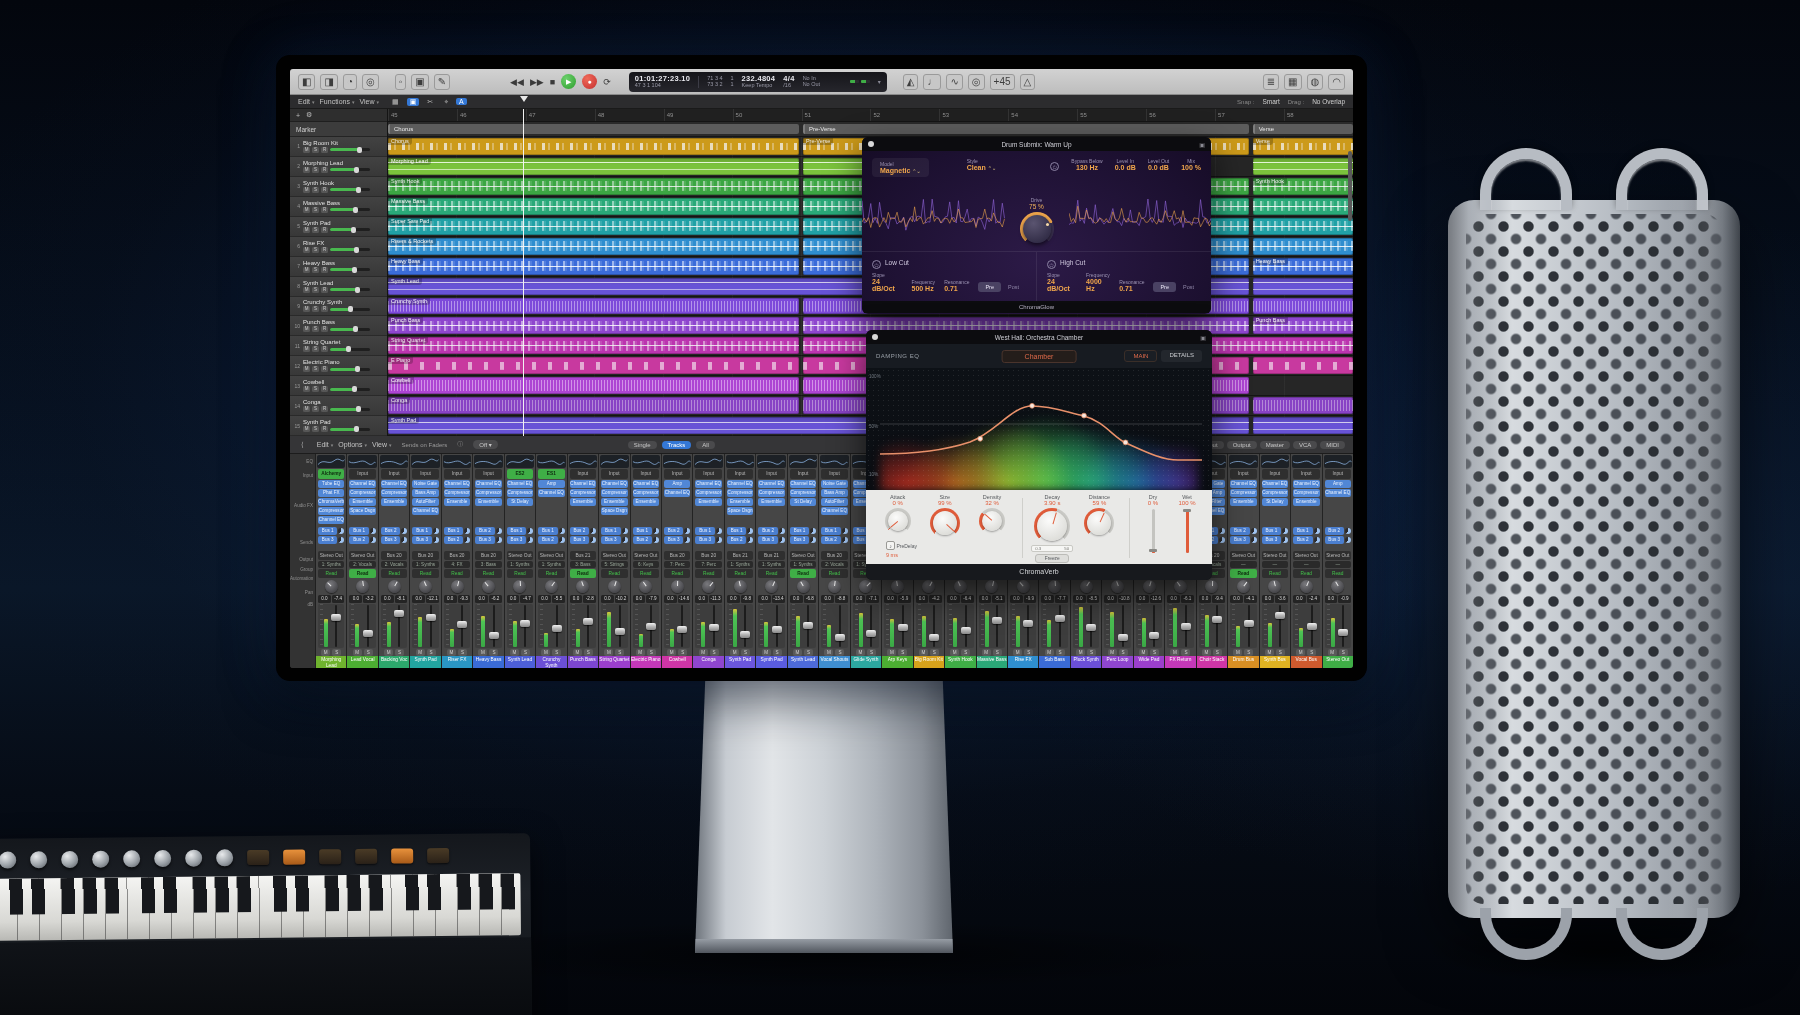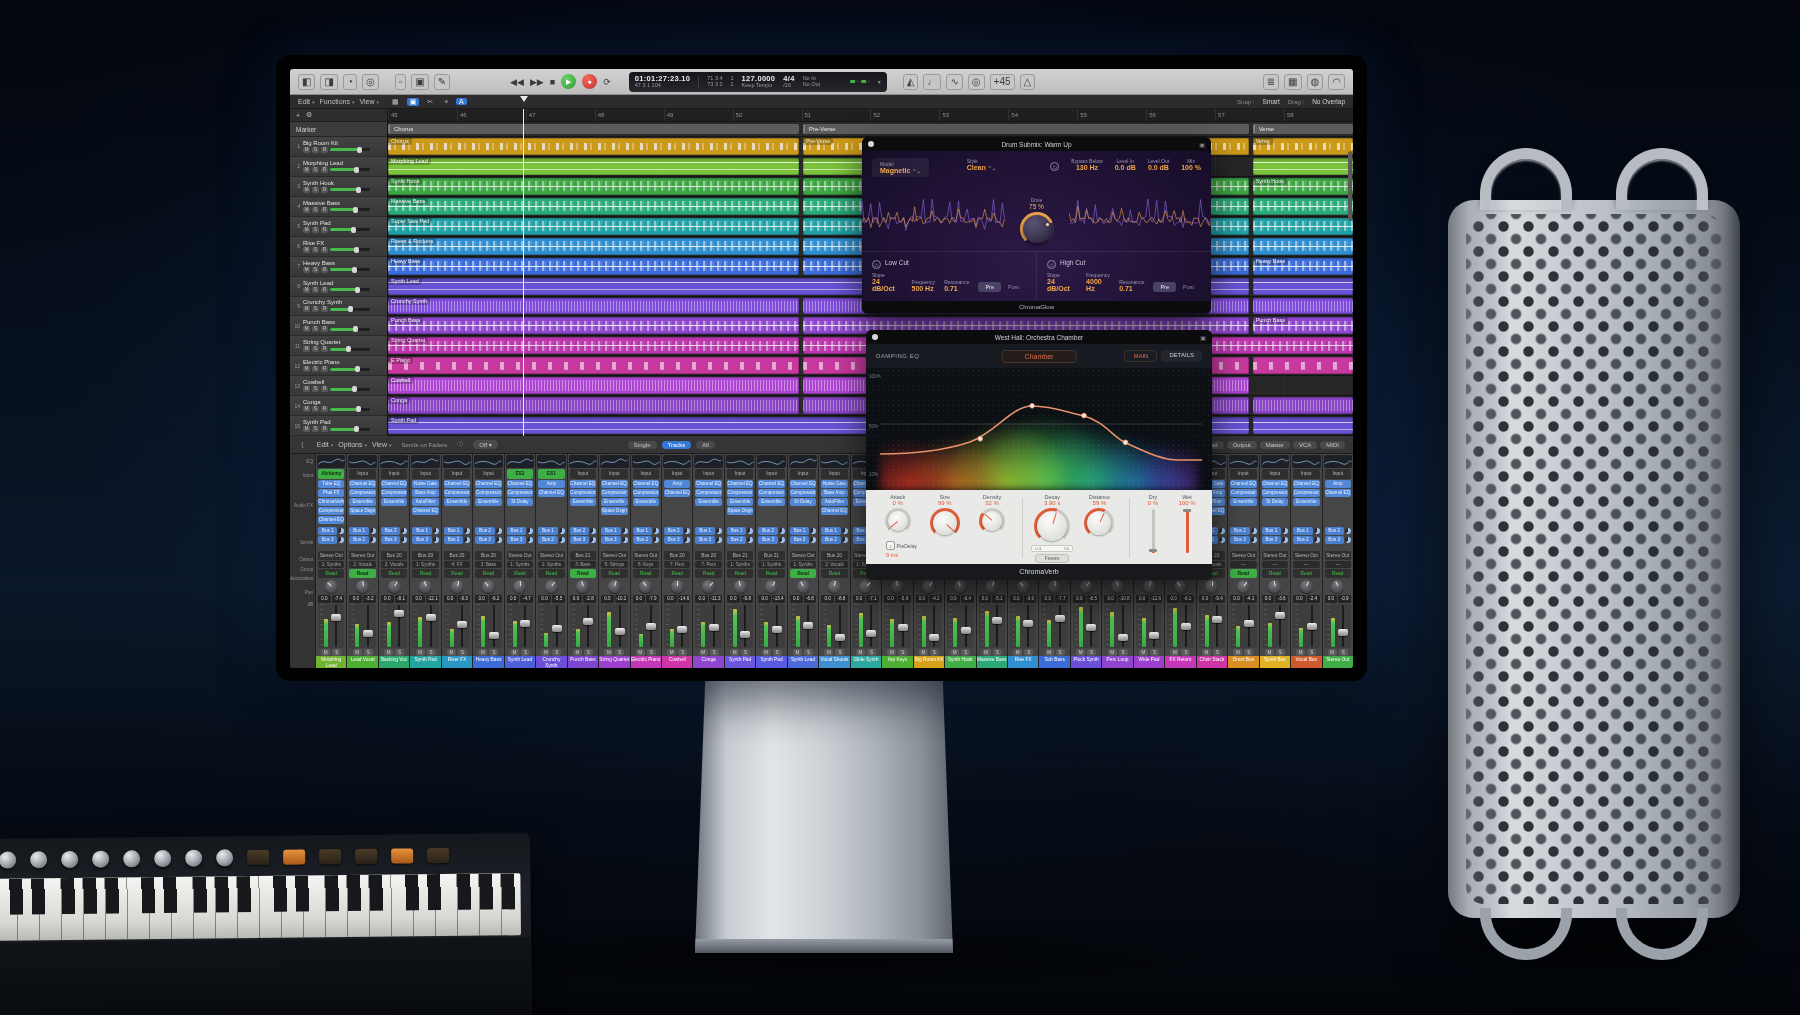--- a/index.html
+++ b/index.html
@@ -306,21 +306,21 @@
           <div class="div"></div>
           <div class="col">
             <span class="sm">71 3 4</span>
             <span class="sm">73 3 2</span>
           </div>
           <div class="col">
             <span class="sm">1</span>
             <span class="sm">1</span>
           </div>
           <div class="col">
-            <span class="big">127.0000</span>
+            <span class="big">232.4804</span>
             <span class="sm">Keep Tempo</span>
           </div>
           <div class="col">
             <span class="big">4/4</span>
             <span class="sm">/16</span>
           </div>
           <div class="col">
             <span class="sm">No In</span>
             <span class="sm">No Out</span>
           </div>

